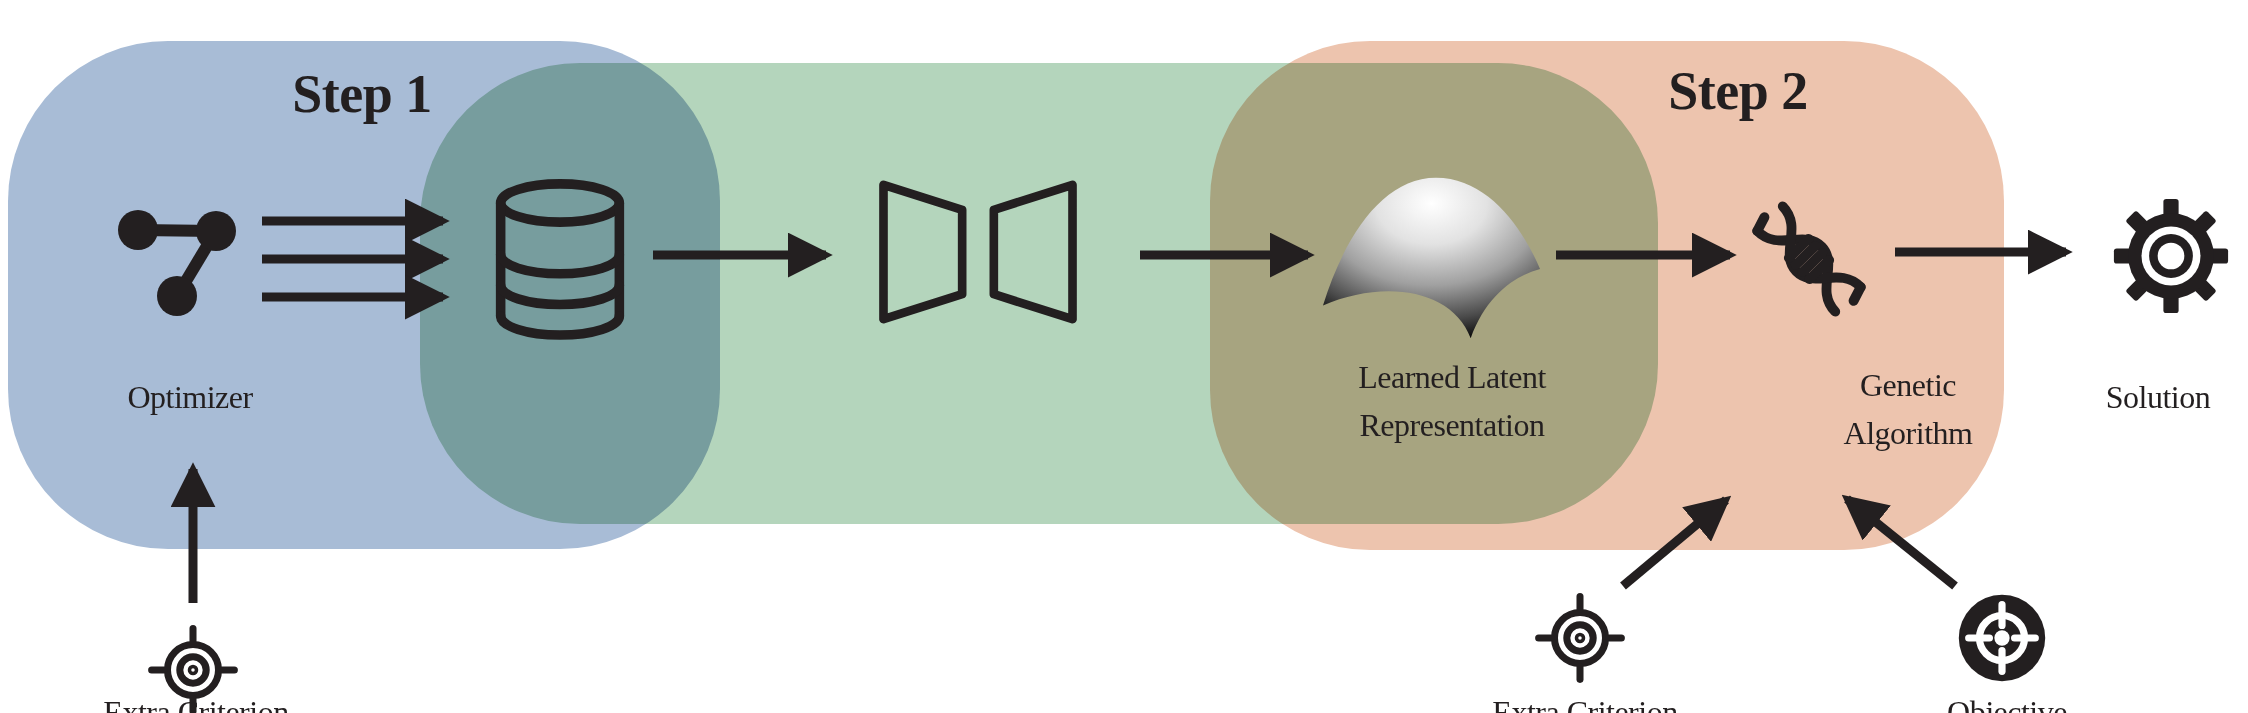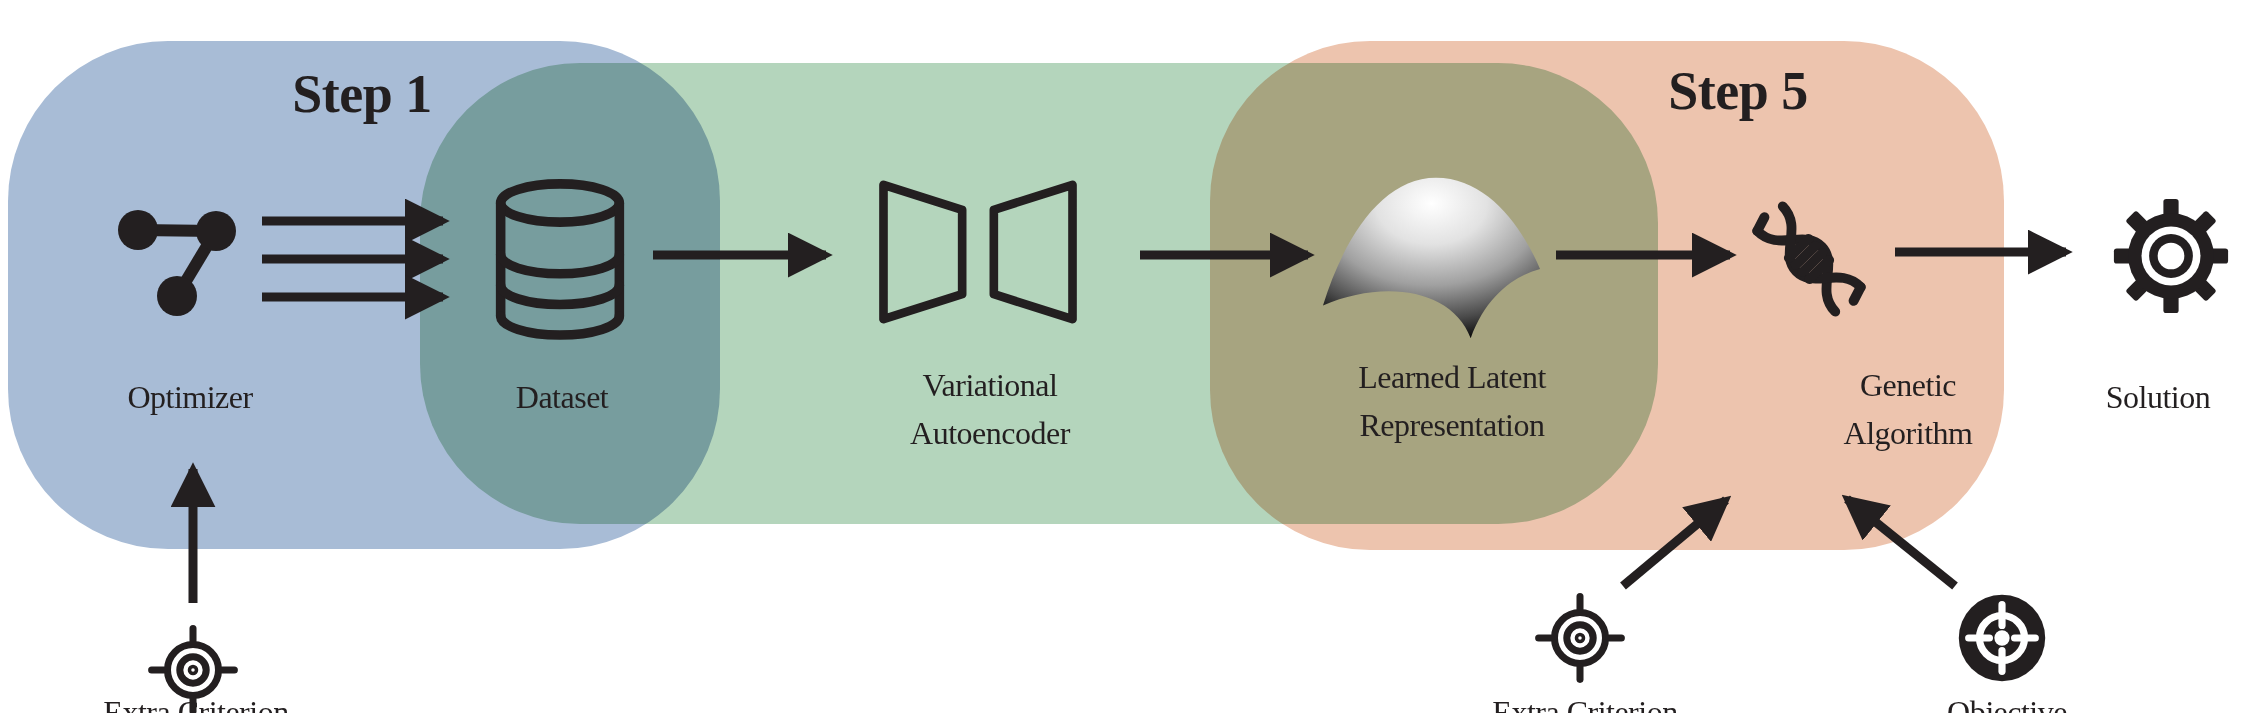--- a/index.html
+++ b/index.html
@@ -26,21 +26,21 @@
 </head>
 <body>
 
 <div id="canvas">
 
   <div class="band step1"></div>
   <div class="band step2"></div>
   <div class="band step3"></div>
 
   <div class="step-lbl" style="left:362px;top:30px;">Step 1</div>
-  <div class="step-lbl" style="left:1738px;top:27px;">Step 5</div>
+  <div class="step-lbl" style="left:1738px;top:27px;">Step 2</div>
 
   <svg class="icon" style="left:0;top:0;" width="2248" height="713" viewBox="0 0 2248 713">
     <defs>
       <marker id="ah" viewBox="0 0 10 10" refX="8.5" refY="5" markerWidth="5" markerHeight="5" orient="auto">
         <path d="M0,0 L10,5 L0,10 Z" fill="#231f20"></path>
       </marker>
     </defs>
     <g stroke="#231f20" stroke-width="9" fill="none">
       <line x1="262" y1="188" x2="443" y2="188" marker-end="url(#ah)"></line>
       <line x1="262" y1="226" x2="443" y2="226" marker-end="url(#ah)"></line>
@@ -160,23 +160,20 @@
       <circle cx="50" cy="50" r="25"></circle>
       <path d="M50,13 V36"></path>
         <path d="M50,64 V87"></path>
       <path d="M13,50 H36"></path>
         <path d="M64,50 H87"></path>
     </g>
     <circle cx="50" cy="50" r="8.5" fill="#ffffff"></circle>
   </svg>
 
   <div class="lbl" style="left:190px;top:340px;">Optimizer</div>
-  <div class="lbl" style="left:562px;top:340px;">Dataset</div>
-  <div class="lbl" style="left:990px;top:328px;">Variational
-Autoencoder</div>
   <div class="lbl" style="left:1452px;top:320px;">Learned Latent
 Representation</div>
   <div class="lbl" style="left:1908px;top:328px;">Genetic
 Algorithm</div>
   <div class="lbl" style="left:2158px;top:340px;">Solution</div>
 
   <div class="lbl" style="left:196px;top:655px;">Extra Criterion</div>
   <div class="lbl" style="left:1585px;top:655px;">Extra Criterion</div>
   <div class="lbl" style="left:2007px;top:655px;">Objective</div>
 

